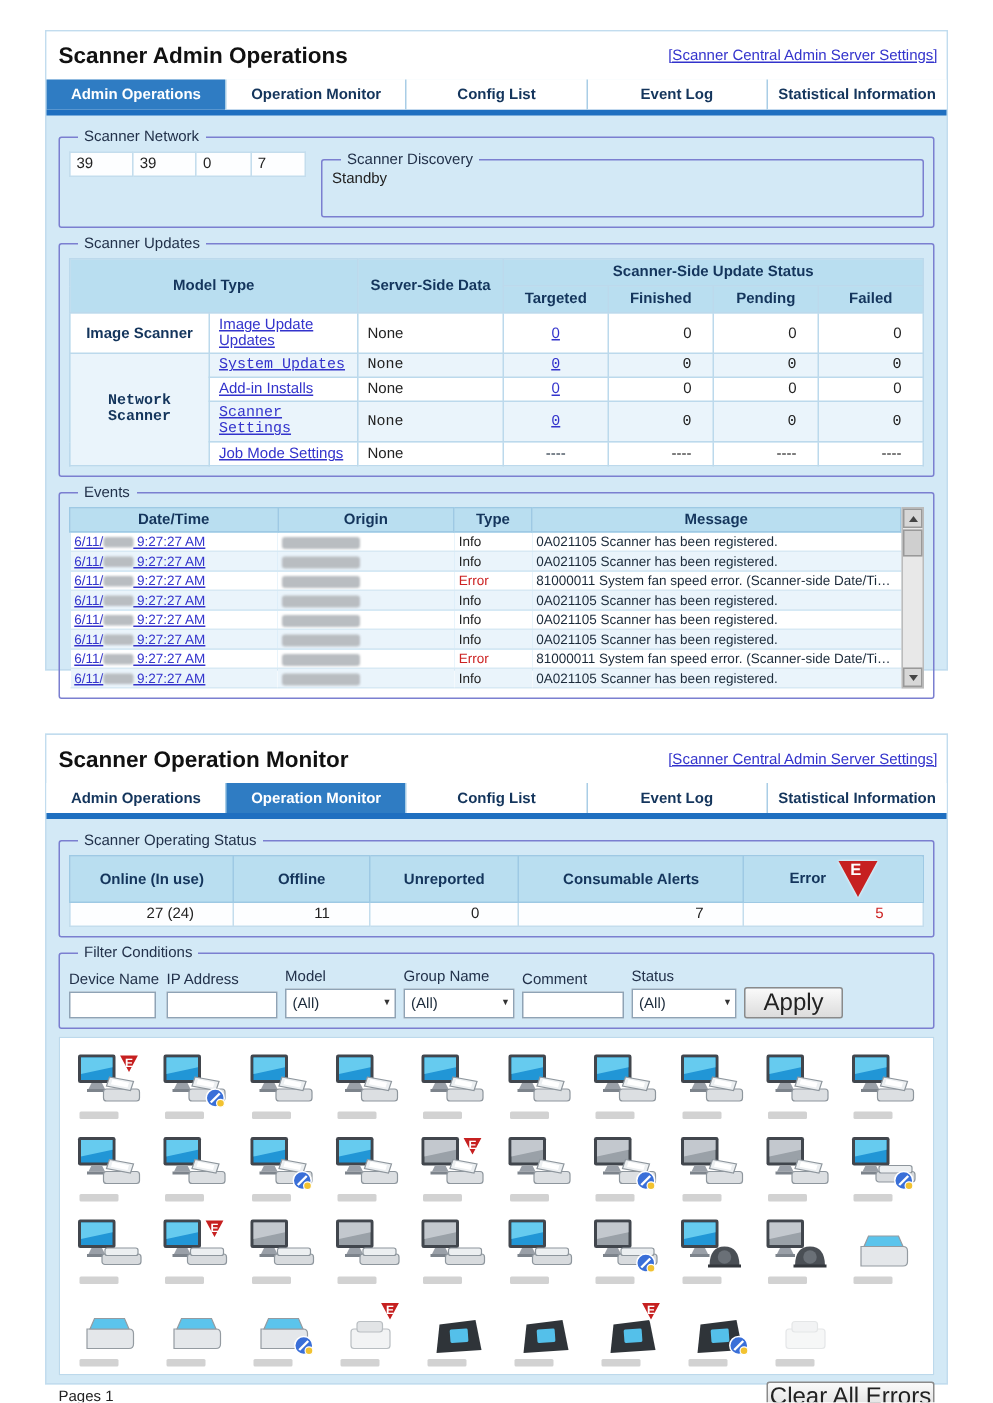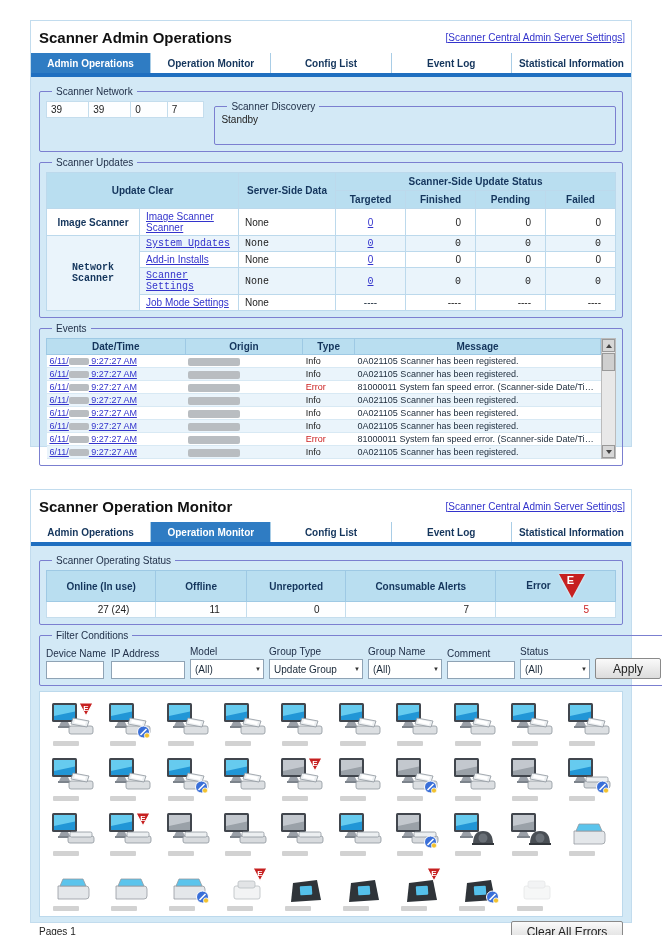--- a/index.html
+++ b/index.html
@@ -70,21 +70,21 @@
   
   .filter-row{display:flex;gap:5px;align-items:flex-end;}
   .fgroup{display:flex;flex-direction:column;}
   .flabel{font-size:10px;color:#22314a;margin-bottom:2px;white-space:nowrap;}
   .ftext{height:16px;border:1px solid #8fa3b5;background:#fff;font-size:10px;padding:0 2px;
          font-family:"Liberation Sans",sans-serif;}
   .fselect{height:18px;border:1px solid #8fa3b5;background:#fff;font-size:10px;display:flex;
            align-items:center;justify-content:space-between;padding:0 2px 0 4px;cursor:pointer;}
   .fselect::after{content:"▼";font-size:6px;color:#333;margin-left:4px;}
   .btn{height:19px;background:linear-gradient(#fafafa,#dcdcdc);border:1px solid #8a8a8a;
-       font-size:12px;color:#222;display:flex;align-items:center;justify-content:center;
+       font-size:16px;color:#222;display:flex;align-items:center;justify-content:center;
        cursor:pointer;border-radius:2px;}
   
   .grid{background:#fff;border:1px solid #bcd9ec;margin-top:5px;padding:2px 4px;}
   .grow{display:flex;}
   .dev{width:58px;height:55px;display:flex;flex-direction:column;align-items:center;
        justify-content:flex-end;cursor:pointer;}
   .pill{width:26px;height:5px;background:#d2d2d2;border-radius:1px;margin:1px 14px 3px 0;filter:blur(.5px);}
   .gridfoot{display:flex;align-items:center;justify-content:space-between;margin-top:4px;}
   .pages{font-size:10px;color:#222;}
 </style>
@@ -126,33 +126,33 @@
             <div>Standby</div>
           </fieldset>
         </div>
       </fieldset>
 
       <fieldset>
         <legend>Scanner Updates</legend>
         <table id="updates-table">
             <tbody>
               <tr>
-    <th class="hcell" colspan="2" rowspan="2" style="width:234px">Update Clear</th>
+    <th class="hcell" colspan="2" rowspan="2" style="width:234px">Model Type</th>
     <th class="hcell" rowspan="2" style="width:88px">Server-Side Data</th>
     <th class="hcell" colspan="4">Scanner-Side Update Status</th>
               </tr>
     <tr>
                 <th class="hcell" style="width:61px">Targeted</th>
                 <th class="hcell" style="width:61px">Finished</th>
                 <th class="hcell" style="width:61px">Pending</th>
                 <th class="hcell" style="width:61px">Failed</th>
               </tr>
               <tr class="norm">
                 <td class="cat-cell" rowspan="1" style="width:84px">Image Scanner</td>
-                <td class="link-cell"><a>Image Scanner Scanner</a></td>
+                <td class="link-cell"><a>Image Update Updates</a></td>
         <td class="plain-cell">None</td>
         <td class="mid-cell"><span class="num-link">0</span></td>
         <td class="num-cell">0</td>
         <td class="num-cell">0</td>
         <td class="num-cell">0</td>
               </tr>
               <tr class="alt">
                 <td class="cat-cell" rowspan="4" style="width:84px">Network Scanner</td>
                 <td class="link-cell"><a>System Updates</a></td>
         <td class="plain-cell">None</td>
@@ -312,24 +312,20 @@
             </div>
             <div class="fgroup">
               <span class="flabel">IP Address</span>
               <input class="ftext" style="width: 68px;" value="">
             </div>
             <div class="fgroup">
               <span class="flabel">Model</span>
               <div class="fselect" style="width:66px">(All)</div>
             </div>
             <div class="fgroup">
-              <span class="flabel">Group Type</span>
-              <div class="fselect" style="width:86px">Update Group</div>
-            </div>
-            <div class="fgroup">
               <span class="flabel">Group Name</span>
               <div class="fselect" style="width:66px">(All)</div>
             </div>
             <div class="fgroup">
               <span class="flabel">Comment</span>
               <input class="ftext" style="width: 62px;" value="">
             </div>
             <div class="fgroup">
               <span class="flabel">Status</span>
               <div class="fselect" style="width:62px">(All)</div>

